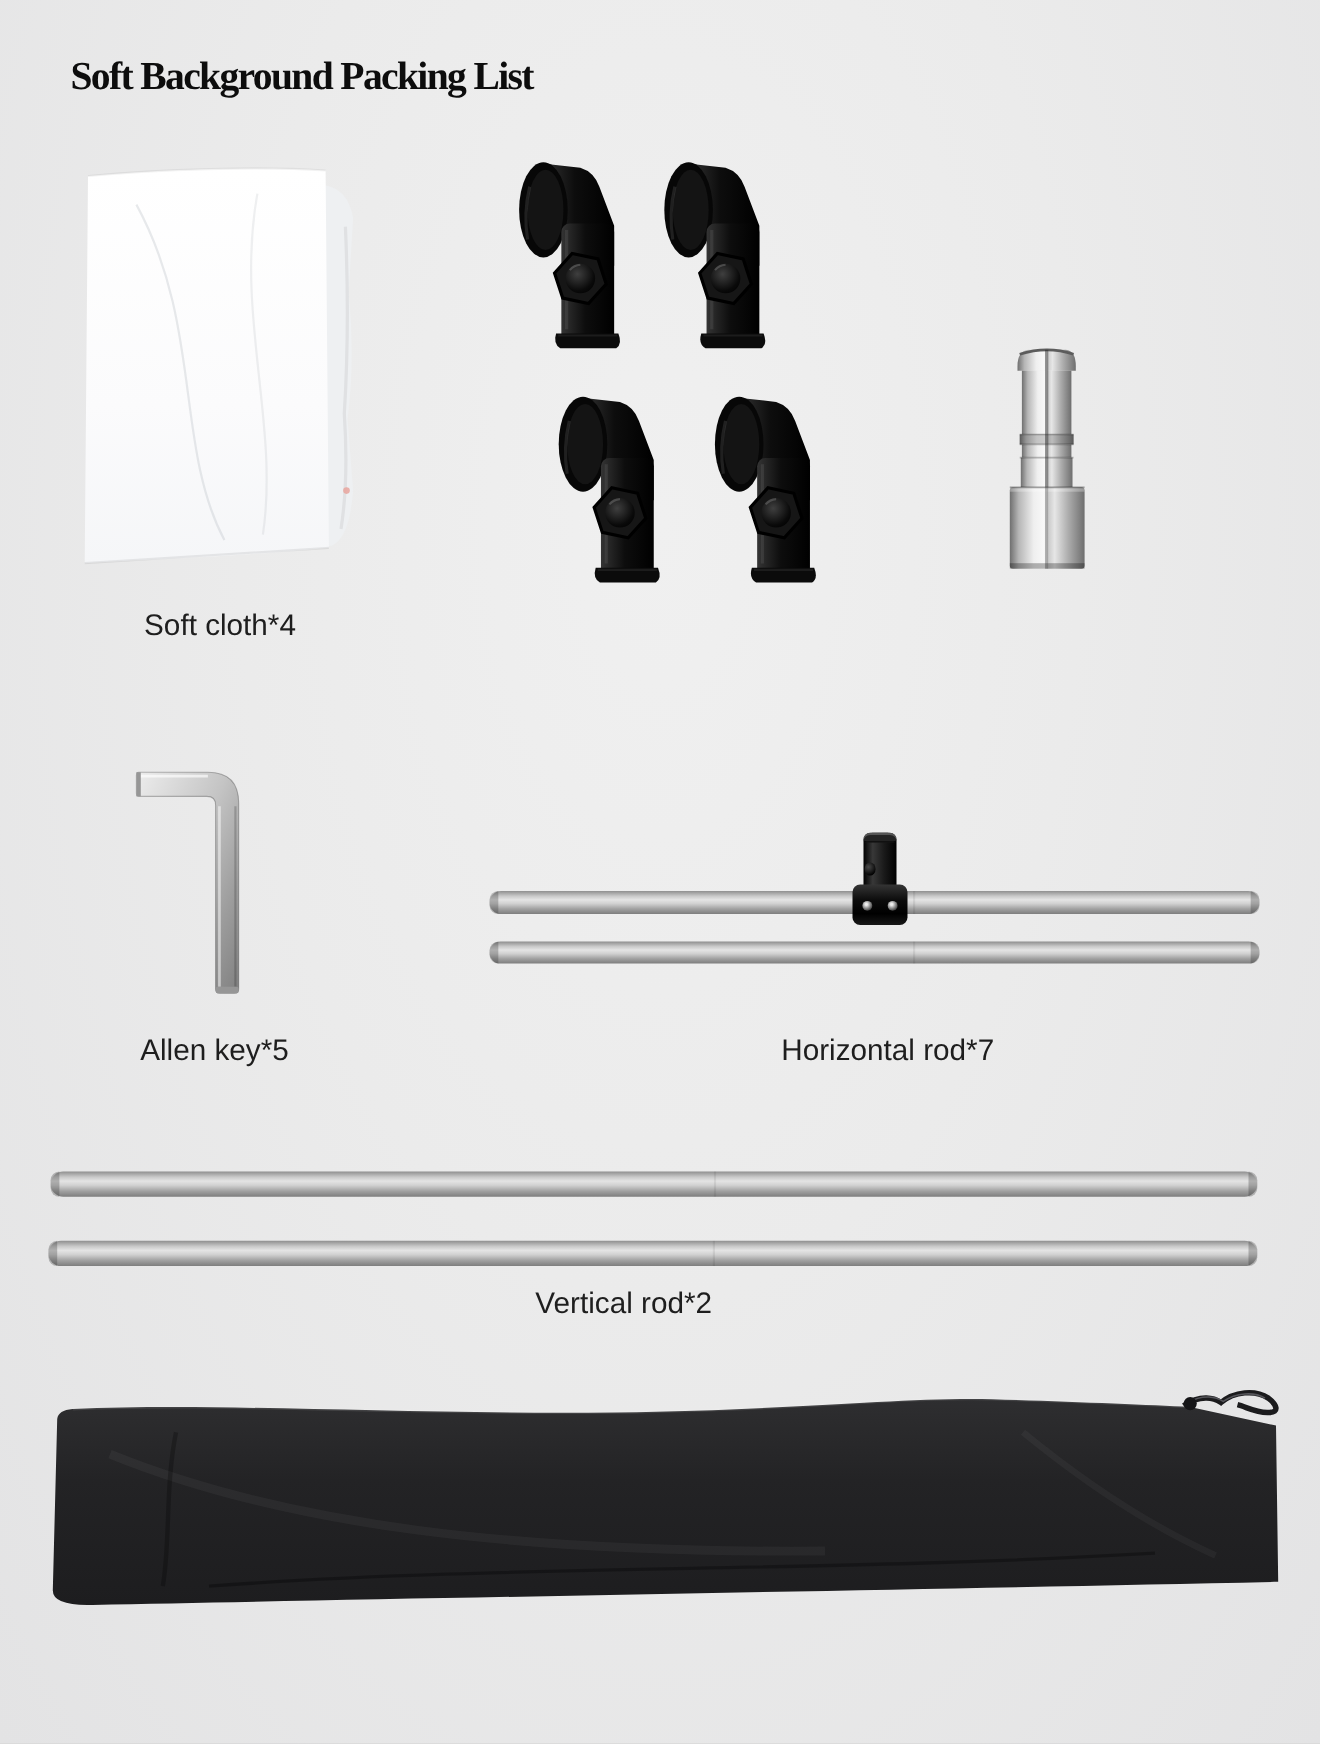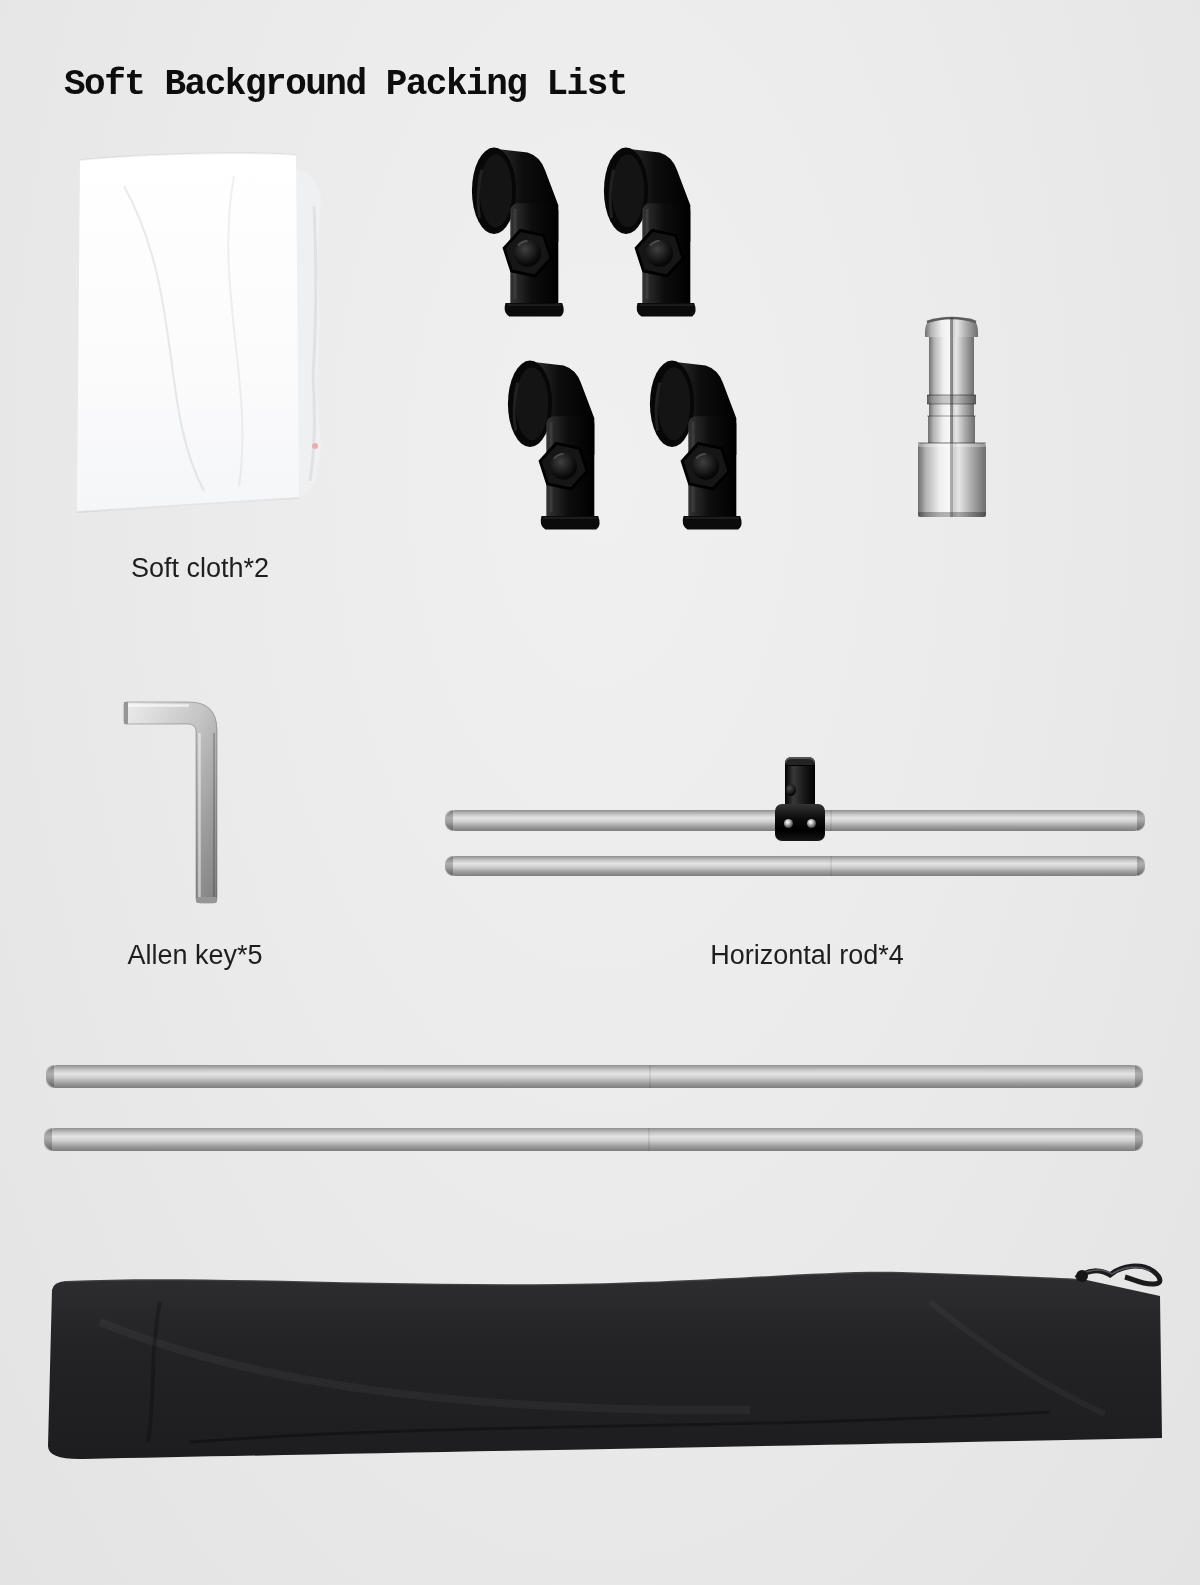--- a/index.html
+++ b/index.html
@@ -2,22 +2,22 @@
 <html><head>
 <meta charset="utf-8">
 <style>
   html,body{margin:0;padding:0;}
   body{font-family:"Liberation Sans", sans-serif; background:#d8d8d8;}
   .canvas{
     position:relative; width:1200px; height:1585px; overflow:hidden;
     background: radial-gradient(ellipse at 50% 30%, #f0f0f0 0%, #ebebeb 45%, #e3e3e4 100%);
   }
   .page-title{
-    position:absolute; left:64px; top:64px;
-    font-family:Liberation Mono, monospace;
+    position:absolute; left:64px; top:48px;
+    font-family:Liberation Serif, serif;
     font-size:36px; font-weight:bold; letter-spacing:-1.5px; color:#0d0d0d;
     white-space:nowrap;
   }
   .item-label{
     position:absolute; text-align:center;
     font-size:27px; color:#1e1e1e; letter-spacing:0px; white-space:nowrap;
   }
   .img-abs{position:absolute;}
   
   .rod{
@@ -224,17 +224,18 @@
     <path d="M890,40 C945,85 1005,125 1065,152" stroke="rgba(255,255,255,0.04)" stroke-width="6" fill="none"></path>
     <path d="M120,40 C110,90 115,140 108,180" stroke="rgba(0,0,0,0.25)" stroke-width="4" fill="none"></path>
 
     <g>
       <path d="M1036,16 C1052,5 1064,9 1070,13 C1082,3 1101,1 1113,9 C1121,15 1123,22 1114,22 C1103,23 1093,17 1085,15" stroke="#1b1b1d" stroke-width="5" fill="none"></path>
       <path d="M1040,13 C1054,5 1066,8 1072,12 C1084,4 1100,3 1110,9" stroke="#55555a" stroke-width="1.5" fill="none"></path>
       <circle cx="1042" cy="14" r="6" fill="#151517"></circle>
     </g>
   </svg>
 
-  <div class="item-label" style="left:90px;top:553px;width:220px;">Soft cloth*2</div>
+  <div class="item-label" style="left:90px;top:553px;width:220px;">Soft cloth*4</div>
   <div class="item-label" style="left:85px;top:940px;width:220px;">Allen key*5</div>
-  <div class="item-label" style="left:682px;top:940px;width:250px;">Horizontal rod*4</div>
+  <div class="item-label" style="left:682px;top:940px;width:250px;">Horizontal rod*7</div>
+  <div class="item-label" style="left:442px;top:1170px;width:250px;">Vertical rod*2</div>
 
 </div>
 
 </body></html>

